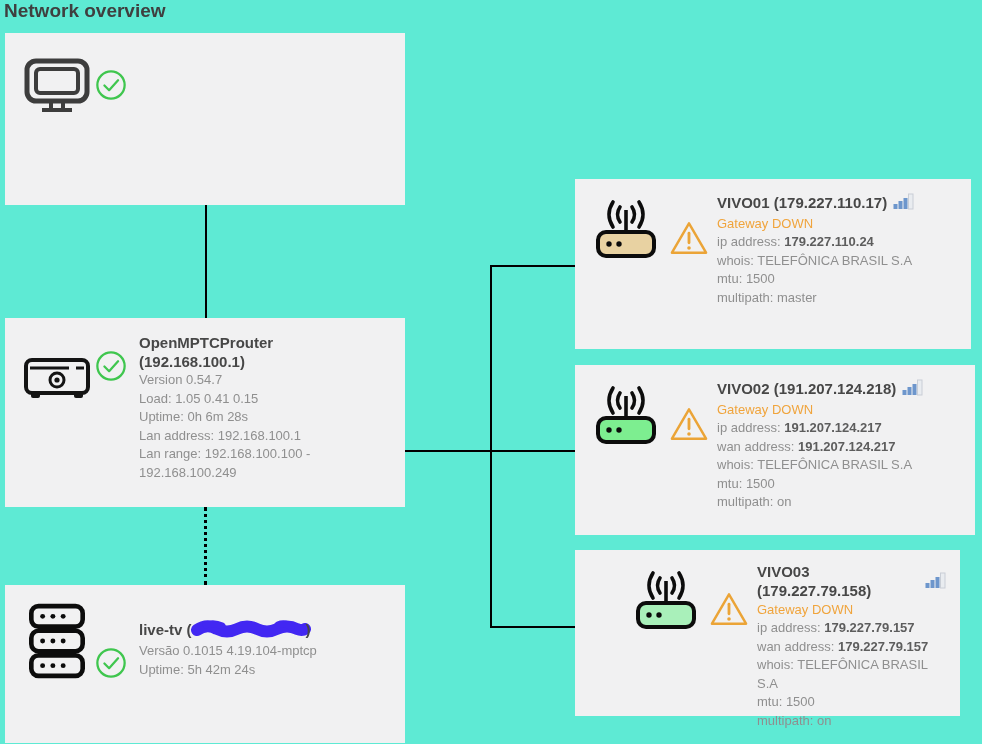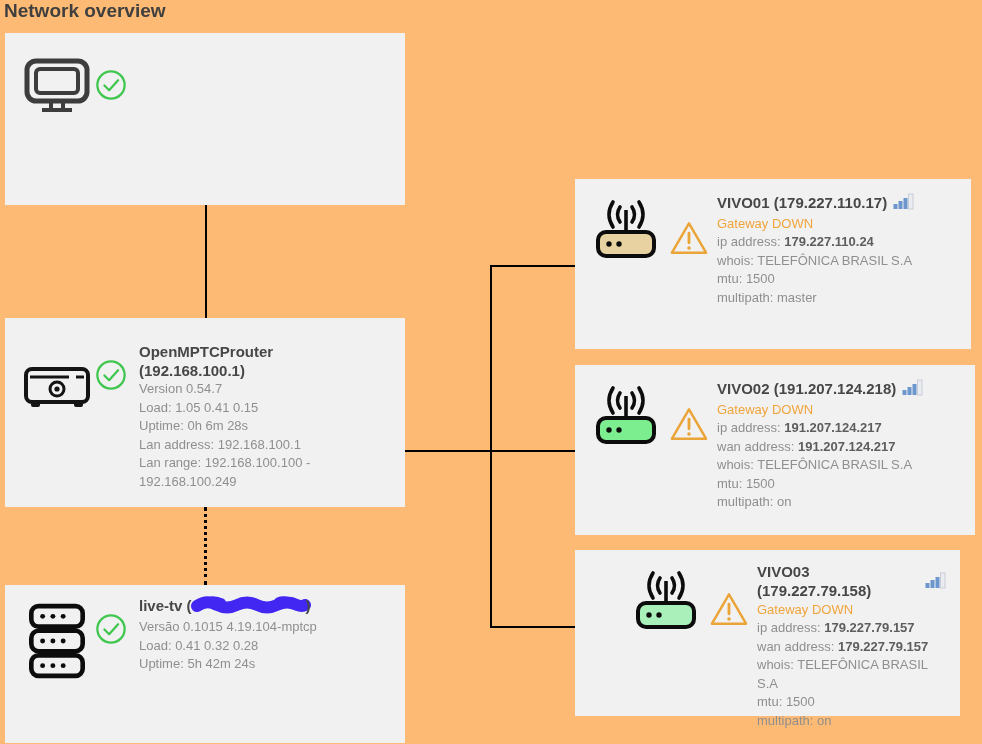--- a/index.html
+++ b/index.html
@@ -1,18 +1,18 @@
 <!DOCTYPE html>
 <html><head>
 <meta charset="utf-8">
 <style>
   * { margin:0; padding:0; box-sizing:border-box; }
   html,body { background:#ffffff; }
   body { font-family:"Liberation Sans", sans-serif; }
-  .stage { position:relative; width:982px; height:744px; background:#fdba74; overflow:hidden; }
+  .stage { position:relative; width:982px; height:744px; background:#5eead4; overflow:hidden; }
 
   .page-title { position:absolute; left:4px; top:0px; font-size:19px; font-weight:bold; color:#3f3f3f; }
 
   .card { position:absolute; background:#f1f1f2; }
   .card-body { display:flex; align-items:flex-start; }
 
   
   .card-client { left:5px; top:33px; width:400px; height:172px; }
   .card-router { left:5px; top:318px; width:400px; height:189px; }
   .card-server { left:5px; top:585px; width:400px; height:158px; }
@@ -30,26 +30,26 @@
   .detail { font-size:13px; color:#8f8f8f; line-height:18.5px; }
   .detail b { color:#5d5d5d; font-weight:bold; }
   .warn-text { font-size:13px; line-height:19px; color:#f0a43c; }
 
   
   .card-client .card-body { padding:25px 4px 0 4px; }
   .card-client .check-wrap { margin-top:11px; }
   .card-client .text-col { margin-top:16px; }
 
   
-  .card-router .card-body { padding:24px 4px 0 4px; }
+  .card-router .card-body { padding:15px 4px 0 4px; }
   .card-router .left-icon-col { margin-top:23px; }
   .card-router .check-wrap { margin-top:17px; }
 
   
-  .card-server .card-body { padding:11px 20px 0 4px; }
+  .card-server .card-body { padding:11px 20px 0 4px;align-items:flex-end; }
   .card-server .left-icon-col { margin-top:7px; }
   .card-server .check-wrap { margin-top:17px; }
 
   
   .wan-body { padding:12px 4px 0 8px; }
   .wan-icon-col { width:86px; flex:none; display:flex; justify-content:center; margin-top:4px; }
   .wan-warn-col { width:48px; flex:none; margin-top:29px; }
   .wan-title-row { display:flex; align-items:center; gap:6px; }
   .sig { flex:none; margin-top:2px; }
 
@@ -154,21 +154,20 @@
           <circle cx="17" cy="17" r="14.5" fill="none" stroke="#3fc64e" stroke-width="2.4"></circle>
           <path d="M10 17.5 L15 22.5 L24.5 12" fill="none" stroke="#3fc64e" stroke-width="2.4" stroke-linecap="round" stroke-linejoin="round"></path>
         </svg>
       </div>
       <div class="text-col">
         <div class="node-title"><span>live-tv (</span><span class="scribble"><svg width="122" height="18" viewBox="0 0 122 18">
                 <path d="M7 10 Q17 3 27 9 Q37 14 47 9 Q57 4 67 9 Q77 14 87 9 Q97 4 107 9 Q112 11 115 9" fill="none" stroke="#4227f2" stroke-width="12" stroke-linecap="round"></path>
                 <path d="M16 5 q8 -3 16 1 M88 5 q7 -3 13 2" fill="none" stroke="#4227f2" stroke-width="7" stroke-linecap="round"></path>
               </svg></span><span>)</span></div>
         <div class="detail">Versão 0.1015 4.19.104-mptcp</div>
-        <div class="detail">Load: 0.41 0.32 0.28</div>
         <div class="detail">Uptime: 5h 42m 24s</div>
       </div>
     </div>
   </div>
 
   <div class="card card-wan0">
     <div class="card-body wan-body">
       <div class="wan-icon-col">
         <svg width="66" height="64" viewBox="0 0 66 62">
           <path d="M27 11 Q22 18.5 27 26 M20 6 Q12 18.5 20 31 M39 11 Q44 18.5 39 26 M46 6 Q54 18.5 46 31" fill="none" stroke="#0c0c0c" stroke-width="3.6" stroke-linecap="round"></path>

